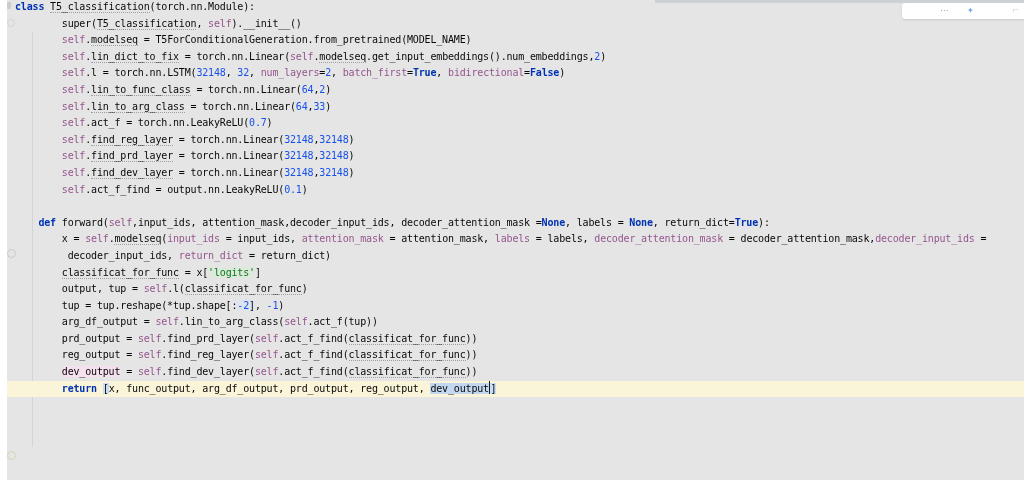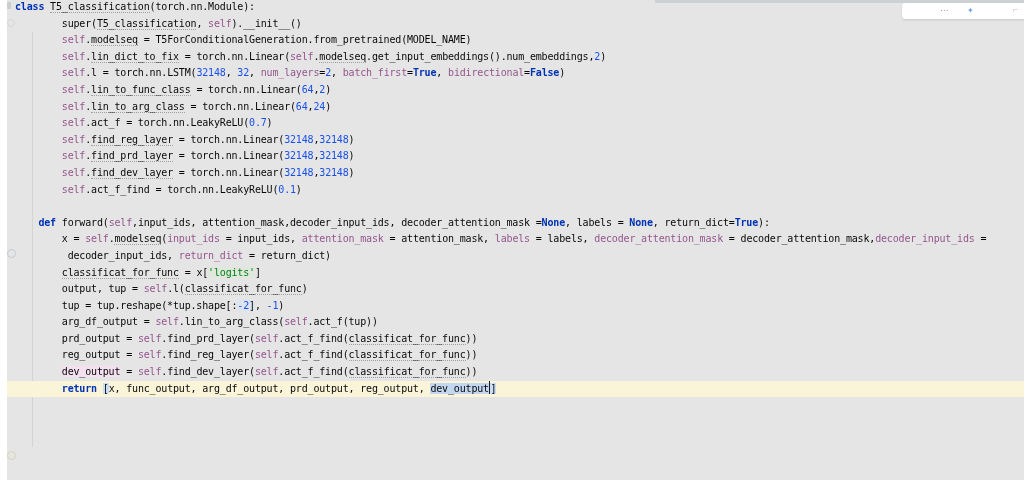--- a/index.html
+++ b/index.html
@@ -45,26 +45,26 @@
   <div class="fold-circle fc16"></div>
   <div class="fold-circle fc28"></div>
 
   <div class="code-lines">
       <div class="line"><span class="k">class </span><span class="du">T5_classification</span><span class="d">(torch.nn.Module):</span></div>
       <div class="line"><span class="d">        super(</span><span class="du">T5_classification</span><span class="d">, </span><span class="p">self</span><span class="d">).__init__()</span></div>
       <div class="line"><span class="d">        </span><span class="p">self</span><span class="d">.</span><span class="du">modelseq</span><span class="d"> = T5ForConditionalGeneration.from_pretrained(MODEL_NAME)</span></div>
       <div class="line"><span class="d">        </span><span class="p">self</span><span class="d">.</span><span class="du">lin_dict_to_fix</span><span class="d"> = torch.nn.Linear(</span><span class="p">self</span><span class="d">.</span><span class="du">modelseq</span><span class="d">.get_input_embeddings().num_embeddings,</span><span class="n">2</span><span class="d">)</span></div>
       <div class="line"><span class="d">        </span><span class="p">self</span><span class="d">.l = torch.nn.LSTM(</span><span class="n">32148</span><span class="d">, </span><span class="n">32</span><span class="d">, </span><span class="p">num_layers</span><span class="d">=</span><span class="n">2</span><span class="d">, </span><span class="p">batch_first</span><span class="d">=</span><span class="k">True</span><span class="d">, </span><span class="p">bidirectional</span><span class="d">=</span><span class="k">False</span><span class="d">)</span></div>
       <div class="line"><span class="d">        </span><span class="p">self</span><span class="d">.</span><span class="du">lin_to_func_class</span><span class="d"> = torch.nn.Linear(</span><span class="n">64</span><span class="d">,</span><span class="n">2</span><span class="d">)</span></div>
-      <div class="line"><span class="d">        </span><span class="p">self</span><span class="d">.</span><span class="du">lin_to_arg_class</span><span class="d"> = torch.nn.Linear(</span><span class="n">64</span><span class="d">,</span><span class="n">24</span><span class="d">)</span></div>
+      <div class="line"><span class="d">        </span><span class="p">self</span><span class="d">.</span><span class="du">lin_to_arg_class</span><span class="d"> = torch.nn.Linear(</span><span class="n">64</span><span class="d">,</span><span class="n">33</span><span class="d">)</span></div>
       <div class="line"><span class="d">        </span><span class="p">self</span><span class="d">.act_f = torch.nn.LeakyReLU(</span><span class="n">0.7</span><span class="d">)</span></div>
       <div class="line"><span class="d">        </span><span class="p">self</span><span class="d">.</span><span class="du">find_reg_layer</span><span class="d"> = torch.nn.Linear(</span><span class="n">32148</span><span class="d">,</span><span class="n">32148</span><span class="d">)</span></div>
       <div class="line"><span class="d">        </span><span class="p">self</span><span class="d">.</span><span class="du">find_prd_layer</span><span class="d"> = torch.nn.Linear(</span><span class="n">32148</span><span class="d">,</span><span class="n">32148</span><span class="d">)</span></div>
       <div class="line"><span class="d">        </span><span class="p">self</span><span class="d">.</span><span class="du">find_dev_layer</span><span class="d"> = torch.nn.Linear(</span><span class="n">32148</span><span class="d">,</span><span class="n">32148</span><span class="d">)</span></div>
-      <div class="line"><span class="d">        </span><span class="p">self</span><span class="d">.act_f_find = torch.nn.LeakyReLU(</span><span class="n">0.1</span><span class="d">)</span></div>
+      <div class="line"><span class="d">        </span><span class="p">self</span><span class="d">.act_f_find = output.nn.LeakyReLU(</span><span class="n">0.1</span><span class="d">)</span></div>
       <div class="line"><span class="d"></span></div>
       <div class="line"><span class="d">    </span><span class="k">def </span><span class="d">forward(</span><span class="p">self</span><span class="d">,input_ids, attention_mask,decoder_input_ids, decoder_attention_mask =</span><span class="k">None</span><span class="d">, labels = </span><span class="k">None</span><span class="d">, return_dict=</span><span class="k">True</span><span class="d">):</span></div>
       <div class="line"><span class="d">        x = </span><span class="p">self</span><span class="d">.</span><span class="du">modelseq</span><span class="d">(</span><span class="p">input_ids</span><span class="d"> = input_ids, </span><span class="p">attention_mask</span><span class="d"> = attention_mask, </span><span class="p">labels</span><span class="d"> = labels, </span><span class="p">decoder_attention_mask</span><span class="d"> = decoder_attention_mask,</span><span class="p">decoder_input_ids</span><span class="d"> =</span></div>
       <div class="line"><span class="d">         decoder_input_ids, </span><span class="p">return_dict</span><span class="d"> = return_dict)</span></div>
       <div class="line"><span class="d">        </span><span class="du">classificat_for_func</span><span class="d"> = x[</span><span class="sh">'logits'</span><span class="d">]</span></div>
       <div class="line"><span class="d">        output, tup = </span><span class="p">self</span><span class="d">.l(</span><span class="du">classificat_for_func</span><span class="d">)</span></div>
       <div class="line"><span class="d">        tup = tup.reshape(*tup.shape[:</span><span class="nsel">-2</span><span class="dsel">]</span><span class="d">, </span><span class="n">-1</span><span class="d">)</span></div>
       <div class="line"><span class="d">        arg_df_output = </span><span class="p">self</span><span class="d">.lin_to_arg_class(</span><span class="p">self</span><span class="d">.act_f(tup))</span></div>
       <div class="line"><span class="d">        prd_output = </span><span class="p">self</span><span class="d">.find_prd_layer(</span><span class="p">self</span><span class="d">.act_f_find(</span><span class="du">classificat_for_func</span><span class="d">))</span></div>
       <div class="line"><span class="d">        reg_output = </span><span class="p">self</span><span class="d">.find_reg_layer(</span><span class="p">self</span><span class="d">.act_f_find(</span><span class="du">classificat_for_func</span><span class="d">))</span></div>

